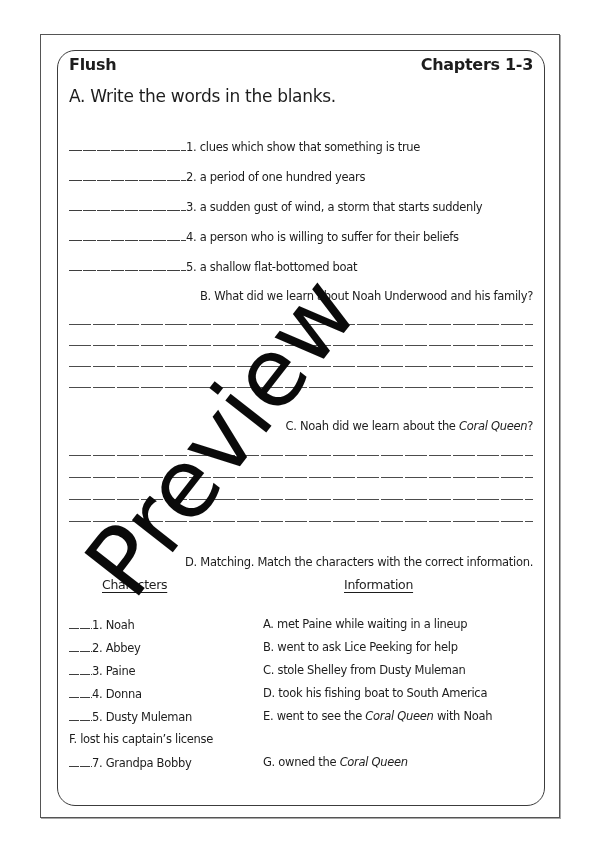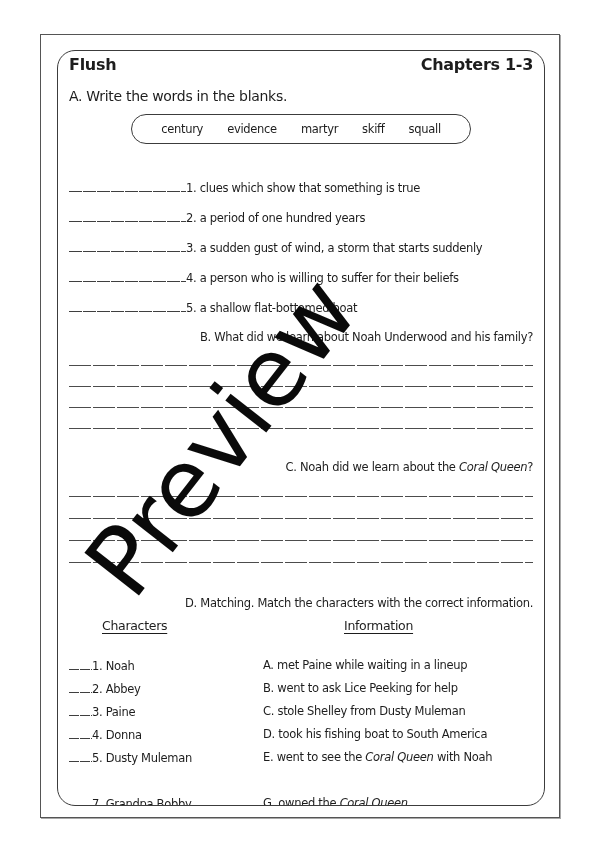--- a/index.html
+++ b/index.html
@@ -25,21 +25,21 @@
     box-sizing:border-box;
     border:1px solid #3c3c3c;
     border-radius:18px;
     padding:5px 11px 10px 11px;
     overflow:hidden;
   }
   .sheet-header {
     display:flex; justify-content:space-between; align-items:baseline;
     font-size:16px; font-weight:bold; line-height:17px;
   }
-  .label { font-size:14px; line-height:14px; margin-top:16px; }
+  .label { font-size:17px; line-height:14px; margin-top:16px; }
   .word-bank {
     margin:11px auto 0 auto;
     width:340px; height:30px; box-sizing:border-box;
     border:1px solid #3c3c3c; border-radius:15px;
     display:flex; justify-content:center; align-items:center; gap:24px;
     font-size:11.5px;
   }
   .vocab-list { margin-top:36px; }
   .vocab-item { height:15px; margin-bottom:15px; font-size:11.5px; line-height:15px; white-space:nowrap; }
   .vblank {
@@ -92,27 +92,20 @@
 <div class="page-frame">
   <div class="sheet">
 
     <div class="sheet-header">
       <span>Flush</span>
       <span>Chapters 1-3</span>
     </div>
 
     <div class="label">A. Write the words in the blanks.</div>
 
-    <div class="word-bank">
-      <span>century</span>
-      <span>evidence</span>
-      <span>martyr</span>
-      <span>skiff</span>
-      <span>squall</span>
-    </div>
 
     <div class="vocab-list">
       <div class="vocab-item"><span class="vblank"></span><span>1.</span> <span>clues which show that something is true</span></div>
       <div class="vocab-item"><span class="vblank"></span><span>2.</span> <span>a period of one hundred years</span></div>
       <div class="vocab-item"><span class="vblank"></span><span>3.</span> <span>a sudden gust of wind, a storm that starts suddenly</span></div>
       <div class="vocab-item"><span class="vblank"></span><span>4.</span> <span>a person who is willing to suffer for their beliefs</span></div>
       <div class="vocab-item"><span class="vblank"></span><span>5.</span> <span>a shallow flat-bottomed boat</span></div>
     </div>
 
     <div class="q-label sec-b-label">B. What did we learn about Noah Underwood and his family?</div>
@@ -153,20 +146,21 @@
       </div>
       <div class="match-row">
         <div><span class="mblank"></span><span>4.</span> <span>Donna</span></div>
         <div><span>D.</span> <span>took his fishing boat to South America</span><span class="it"></span><span></span></div>
       </div>
       <div class="match-row">
         <div><span class="mblank"></span><span>5.</span> <span>Dusty Muleman</span></div>
         <div><span>E.</span> <span>went to see the </span><span class="it">Coral Queen</span><span> with Noah</span></div>
       </div>
       <div class="match-row">
+        <div><span>F.</span> <span>lost his captain’s license</span><span class="it"></span><span></span></div>
       </div>
       <div class="match-row">
         <div><span class="mblank"></span><span>7.</span> <span>Grandpa Bobby</span></div>
         <div><span>G.</span> <span>owned the </span><span class="it">Coral Queen</span><span></span></div>
       </div>
     </div>
 
   </div>
 </div>
 

